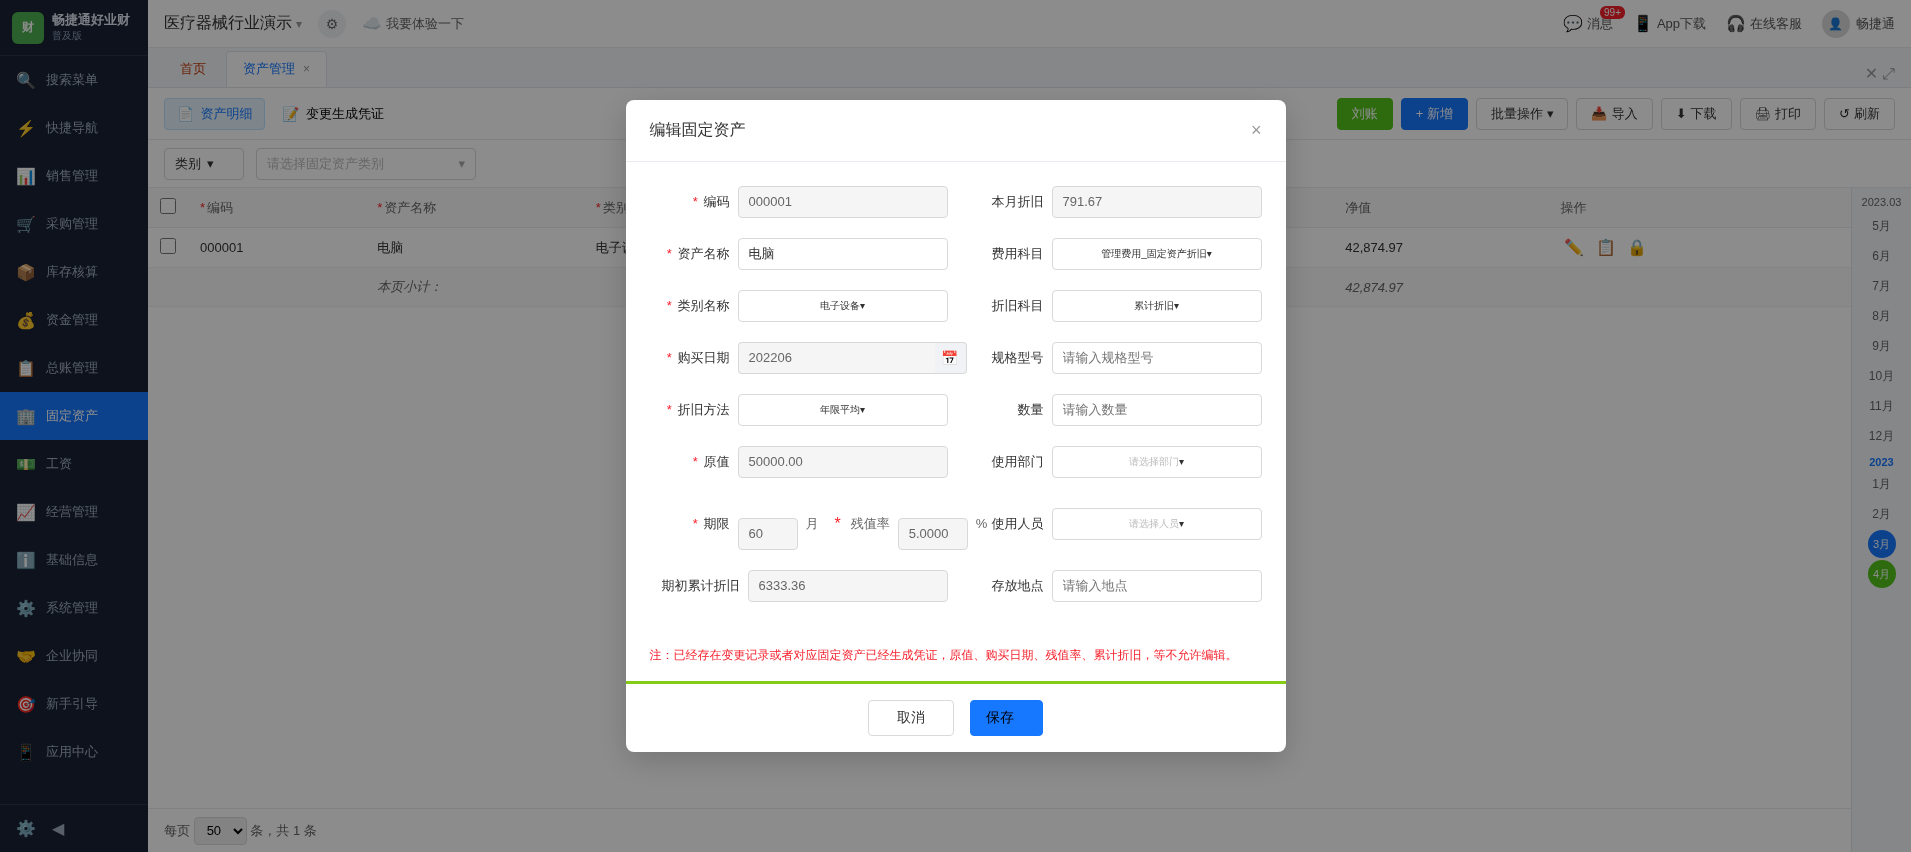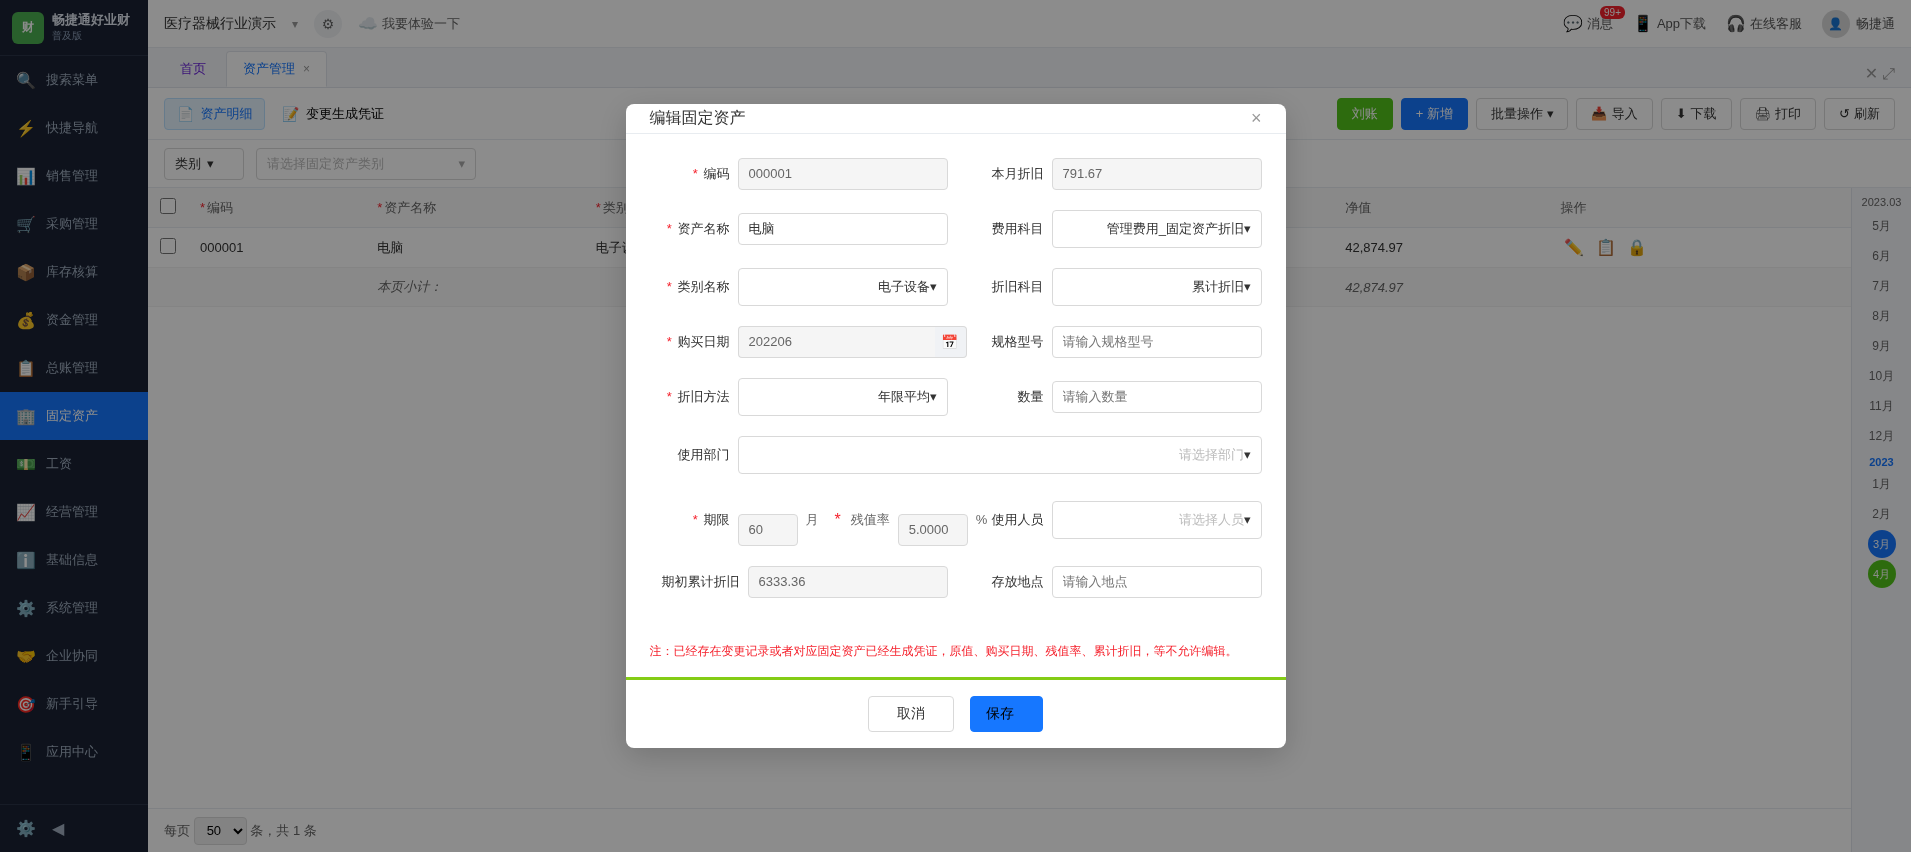--- a/index.html
+++ b/index.html
@@ -17,34 +17,34 @@
     .sidebar-item-icon { width: 20px; height: 20px; margin-right: 10px; display: flex; align-items: center; justify-content: center; font-size: 16px; flex-shrink: 0; }
     .sidebar-bottom { display: flex; align-items: center; height: 48px; padding: 0 16px; border-top: 1px solid #2a3447; }
     .sidebar-bottom-icon { color: #a0aec0; margin-right: 16px; cursor: pointer; font-size: 16px; }
 
     
     .main { flex: 1; display: flex; flex-direction: column; height: 852px; overflow: hidden; }
 
     
     .top-header { height: 48px; background: white; display: flex; align-items: center; padding: 0 16px; border-bottom: 1px solid #e8ecf0; flex-shrink: 0; }
     .top-header-left { display: flex; align-items: center; flex: 1; }
-    .company-name { font-size: 14px; color: #333; margin-right: 16px; }
+    .company-name { font-size: 16px; color: #333; margin-right: 4px; }
     .company-dropdown { color: #999; font-size: 12px; cursor: pointer; margin-right: 16px; }
     .settings-btn { width: 28px; height: 28px; border-radius: 50%; background: #f0f2f5; display: flex; align-items: center; justify-content: center; cursor: pointer; font-size: 14px; color: #666; margin-right: 16px; }
     .experience-btn { display: flex; align-items: center; color: #666; font-size: 13px; cursor: pointer; }
     .experience-btn-icon { margin-right: 4px; font-size: 16px; }
     .top-header-right { display: flex; align-items: center; gap: 20px; }
     .header-action { display: flex; align-items: center; color: #555; font-size: 13px; cursor: pointer; position: relative; }
     .header-action-icon { margin-right: 4px; font-size: 16px; }
     .badge { background: #f5222d; color: white; font-size: 10px; padding: 1px 4px; border-radius: 6px; position: absolute; top: -8px; right: -12px; min-width: 18px; text-align: center; }
     .user-avatar { width: 28px; height: 28px; border-radius: 50%; background: #d9d9d9; display: flex; align-items: center; justify-content: center; color: #666; font-size: 12px; margin-right: 6px; }
 
     
     .tab-bar { height: 40px; background: #f5f6fa; display: flex; align-items: flex-end; padding: 0 16px; flex-shrink: 0; border-bottom: 1px solid #e0e4eb; }
-    .tab { height: 36px; padding: 0 16px; display: flex; align-items: center; font-size: 13px; cursor: pointer; border-radius: 4px 4px 0 0; color: #6d28d9; background: transparent; margin-right: 4px; }
+    .tab { height: 36px; padding: 0 16px; display: flex; align-items: center; font-size: 13px; cursor: pointer; border-radius: 4px 4px 0 0; color: #c2410c; background: transparent; margin-right: 4px; }
     .tab.active { background: white; color: #1677ff; border: 1px solid #e0e4eb; border-bottom: 1px solid white; }
     .tab-close { margin-left: 8px; font-size: 12px; color: #999; cursor: pointer; }
 
     
     .page-content { flex: 1; background: white; overflow: auto; display: flex; flex-direction: column; }
 
     
     .page-toolbar { height: 52px; display: flex; align-items: center; padding: 0 16px; border-bottom: 1px solid #e8ecf0; flex-shrink: 0; }
     .toolbar-tabs { display: flex; align-items: center; gap: 4px; flex: 1; }
     .toolbar-tab { display: flex; align-items: center; height: 32px; padding: 0 12px; border-radius: 4px; font-size: 13px; cursor: pointer; border: 1px solid transparent; }
@@ -77,34 +77,34 @@
     .calendar-item.current { background: #1677ff; color: white; border-radius: 50%; width: 28px; height: 28px; }
     .calendar-item.highlight { background: #52c41a; color: white; border-radius: 50%; width: 28px; height: 28px; }
 
     
     .pagination { height: 44px; display: flex; align-items: center; padding: 0 16px; border-top: 1px solid #e8ecf0; font-size: 13px; color: #666; flex-shrink: 0; }
     .pagination-select { height: 28px; padding: 0 8px; border: 1px solid #d9d9d9; border-radius: 4px; font-size: 13px; }
 
     
     .modal-overlay { position: fixed; top: 0; left: 0; width: 1911px; height: 852px; background: rgba(0,0,0,0.45); z-index: 100; display: flex; align-items: center; justify-content: center; }
     .modal { background: white; border-radius: 8px; width: 660px; box-shadow: 0 8px 32px rgba(0,0,0,0.18); }
-    .modal-header { display: flex; align-items: center; justify-content: space-between; padding: 4px 24px; border-bottom: 1px solid #e8ecf0; }
+    .modal-header { display: flex; align-items: center; justify-content: space-between; padding: 20px 24px; border-bottom: 1px solid #e8ecf0; }
     .modal-title { font-size: 16px; color: #333; font-weight: 500; }
     .modal-close { font-size: 18px; color: #999; cursor: pointer; line-height: 1; }
     .modal-body { padding: 24px; }
     .modal-row { display: flex; align-items: center; margin-bottom: 20px; gap: 16px; }
     .modal-field { display: flex; align-items: center; flex: 1; min-width: 0; }
     .modal-label { font-size: 13px; color: #333; width: 80px; text-align: right; flex-shrink: 0; margin-right: 8px; }
     .modal-required { color: #f5222d; margin-right: 2px; }
     .modal-input { flex: 1; height: 32px; border: 1px solid #d9d9d9; border-radius: 4px; padding: 0 10px; font-size: 13px; color: #333; background: white; outline: none; }
     .modal-input.readonly { background: #f5f5f5; color: #666; }
     .modal-input-with-btn { display: flex; flex: 1; }
     .modal-input-with-btn .modal-input { border-right: none; border-radius: 4px 0 0 4px; }
     .modal-input-btn { width: 32px; height: 32px; background: #f0f2f5; border: 1px solid #d9d9d9; border-left: none; border-radius: 0 4px 4px 0; display: flex; align-items: center; justify-content: center; cursor: pointer; font-size: 14px; color: #666; flex-shrink: 0; }
-    .modal-select { flex: 1; height: 38px; border: 1px solid #d9d9d9; border-radius: 4px; padding: 0 10px; font-size: 13px; color: #333; background: white; display: flex; align-items: center; justify-content: flex-end; cursor: pointer; }
+    .modal-select { flex: 1; height: 32px; border: 1px solid #d9d9d9; border-radius: 4px; padding: 0 10px; font-size: 10px; color: #333; background: white; display: flex; align-items: center; justify-content: center; cursor: pointer; }
     .modal-input-group { display: flex; align-items: center; gap: 8px; flex: 1; }
     .modal-input-group .modal-input { flex: 1; margin-top: 20px; }
     .modal-input-unit { font-size: 13px; color: #666; flex-shrink: 0; }
     .modal-note { font-size: 12px; color: #f5222d; padding: 0 24px 16px; line-height: 1.6; }
     .modal-footer { display: flex; align-items: center; justify-content: center; padding: 16px 24px; border-top: 3px solid #84cc16; gap: 16px; }
     .modal-btn { height: 36px; padding: 0 28px; border-radius: 4px; font-size: 14px; cursor: pointer; border: 1px solid #d9d9d9; background: white; color: #333; }
     .modal-btn-primary { background: #1677ff; color: #000000; border-color: #1677ff; padding-left: 15px; }
 
     .main-area { display: flex; flex: 1; overflow: hidden; }
     .content-area { flex: 1; display: flex; flex-direction: column; overflow: hidden; }
@@ -462,20 +462,27 @@
           </div>
         </div>
         <div class="modal-field">
           <span class="modal-label">数量</span>
           <input class="modal-input" type="text" style="color: rgb(187, 187, 187);" placeholder="请输入数量">
         </div>
       </div>
 
       <div class="modal-row">
         <div class="modal-field">
+          <span class="modal-label">
+            <span class="modal-required">*</span>
+            <span>原值</span>
+          </span>
+          <input class="modal-input readonly" type="text" readonly="" value="50000.00" style="">
+        </div>
+        <div class="modal-field">
           <span class="modal-label">使用部门</span>
           <div class="modal-select">
             <span style="color:#bbb;">请选择部门</span>
             <span>▾</span>
           </div>
         </div>
       </div>
 
       <div class="modal-row">
         <div class="modal-field">

